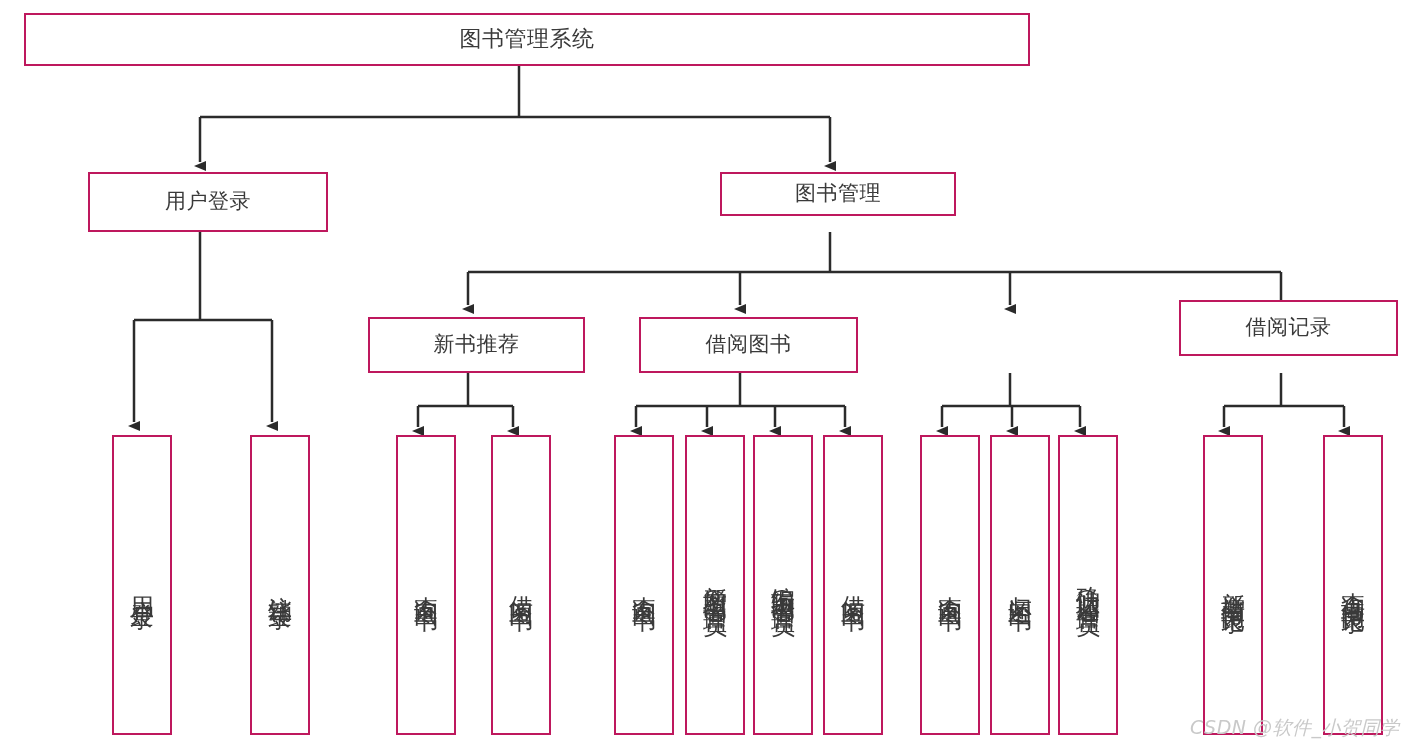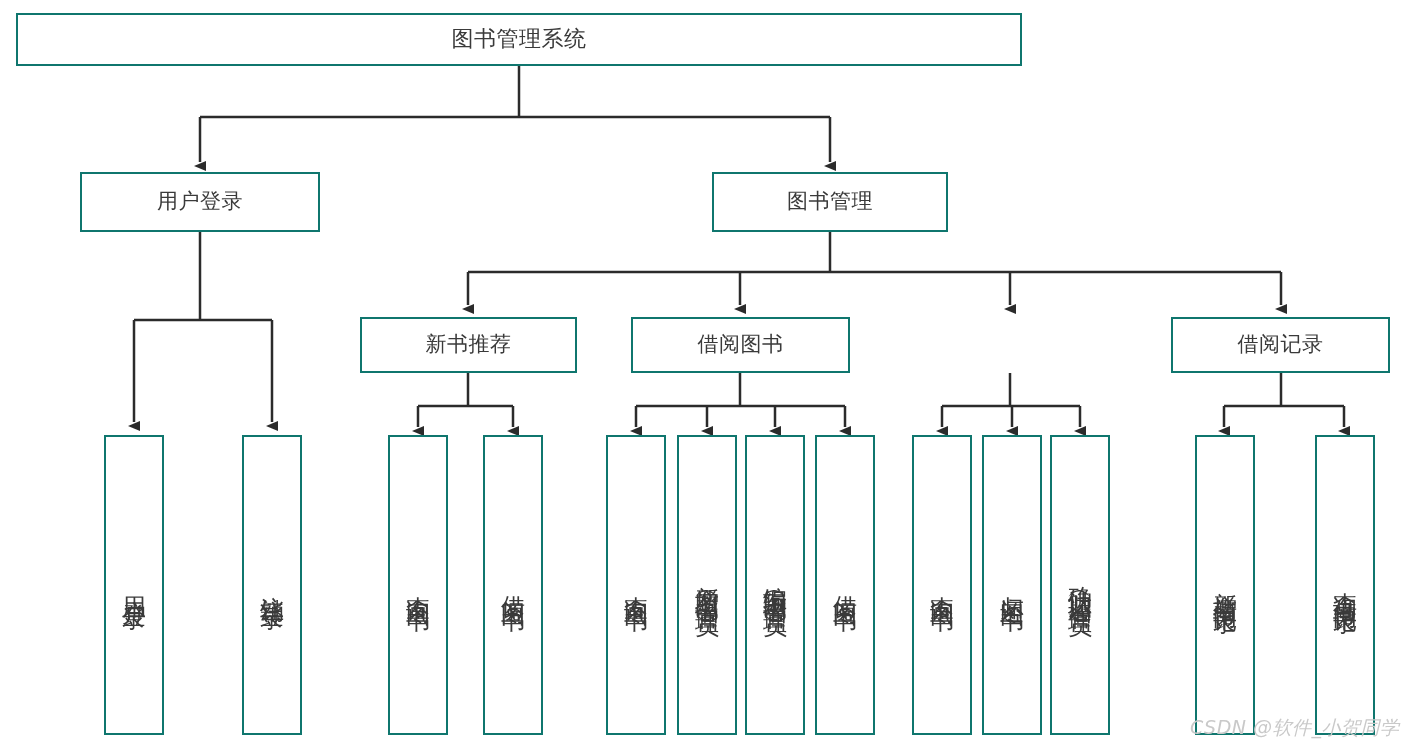--- a/index.html
+++ b/index.html
@@ -23,25 +23,26 @@
     left: 0;
     top: 0;
     width: 1405px;
     height: 747px;
     pointer-events: none;
   }
   .node {
     position: absolute;
     box-sizing: border-box;
     background: #ffffff;
-    border: 2px solid #0f766e;
+    border: 2px solid #be185d;
     display: flex;
     align-items: center;
     justify-content: center;
     color: #333333;
+    margin-left: 8px;
   }
   .node .label {
     display: block;
     text-align: center;
     line-height: 1.12;
     letter-spacing: 0.5px;
     color: #3a3a3a;
   }
   
   .node.horiz .label {
@@ -130,31 +131,31 @@
     </g>
   </svg>
 
   <div class="node horiz root" style="left:16px; top:13px; width:1006px; height:53px;">
     <span class="label">图书管理系统</span>
   </div>
 
   <div class="node horiz" style="left:80px; top:172px; width:240px; height:60px;">
     <span class="label">用户登录</span>
   </div>
-  <div class="node horiz" style="left:712px; top:172px; width:236px; height:60px;">
+  <div class="node horiz" style="left:712px; top:172px; width:236px; height:44px;">
     <span class="label">图书管理</span>
   </div>
 
   <div class="node horiz" style="left:360px; top:317px; width:217px; height:56px;">
     <span class="label">新书推荐</span>
   </div>
   <div class="node horiz" style="left:631px; top:317px; width:219px; height:56px;">
     <span class="label">借阅图书</span>
   </div>
-  <div class="node horiz" style="left:1171px; top:317px; width:219px; height:56px;">
+  <div class="node horiz" style="left:1171px; top:300px; width:219px; height:56px;">
     <span class="label">借阅记录</span>
   </div>
 
   <div class="node vert" style="left:104px; top:435px; width:60px; height:300px;">
     <span class="label">用户登录</span>
   </div>
   <div class="node vert" style="left:242px; top:435px; width:60px; height:300px;">
     <span class="label">注销登录</span>
   </div>
 

